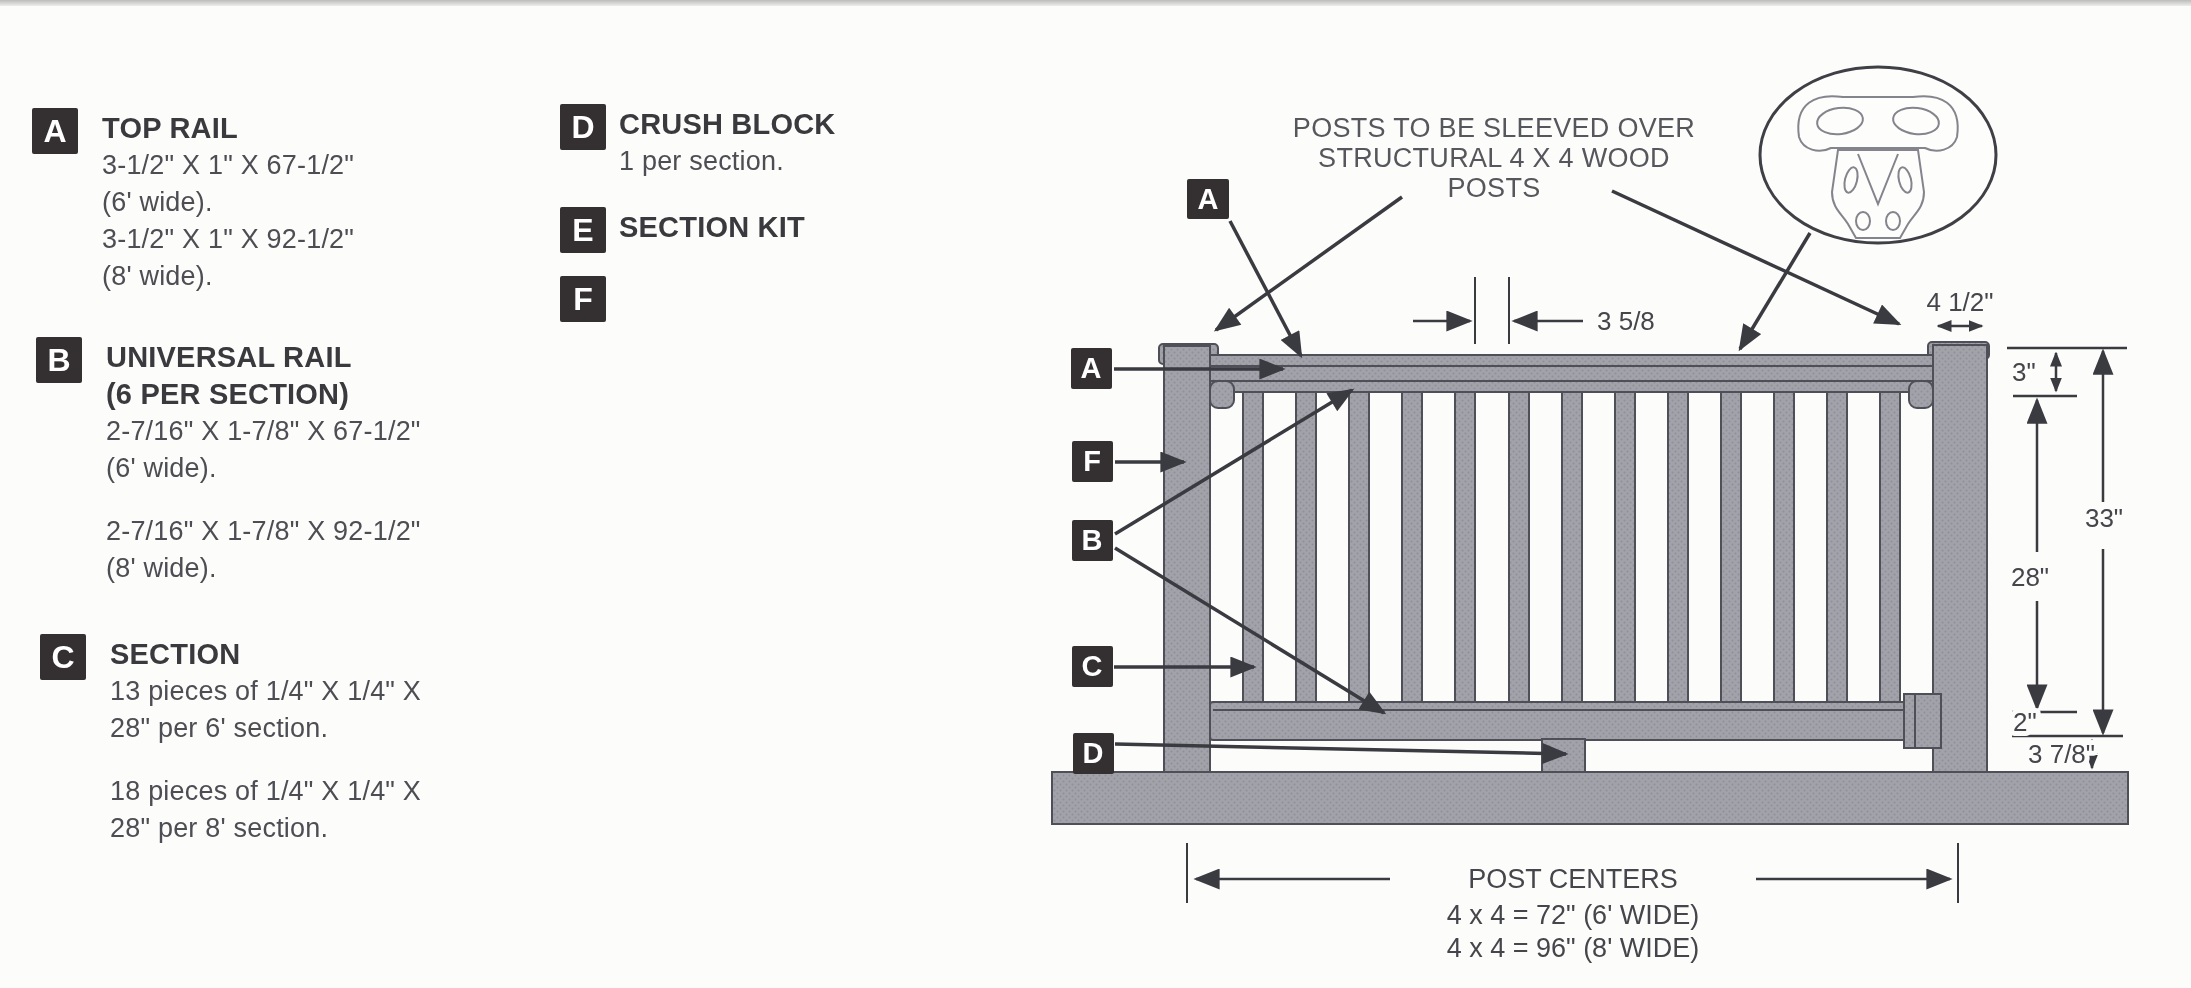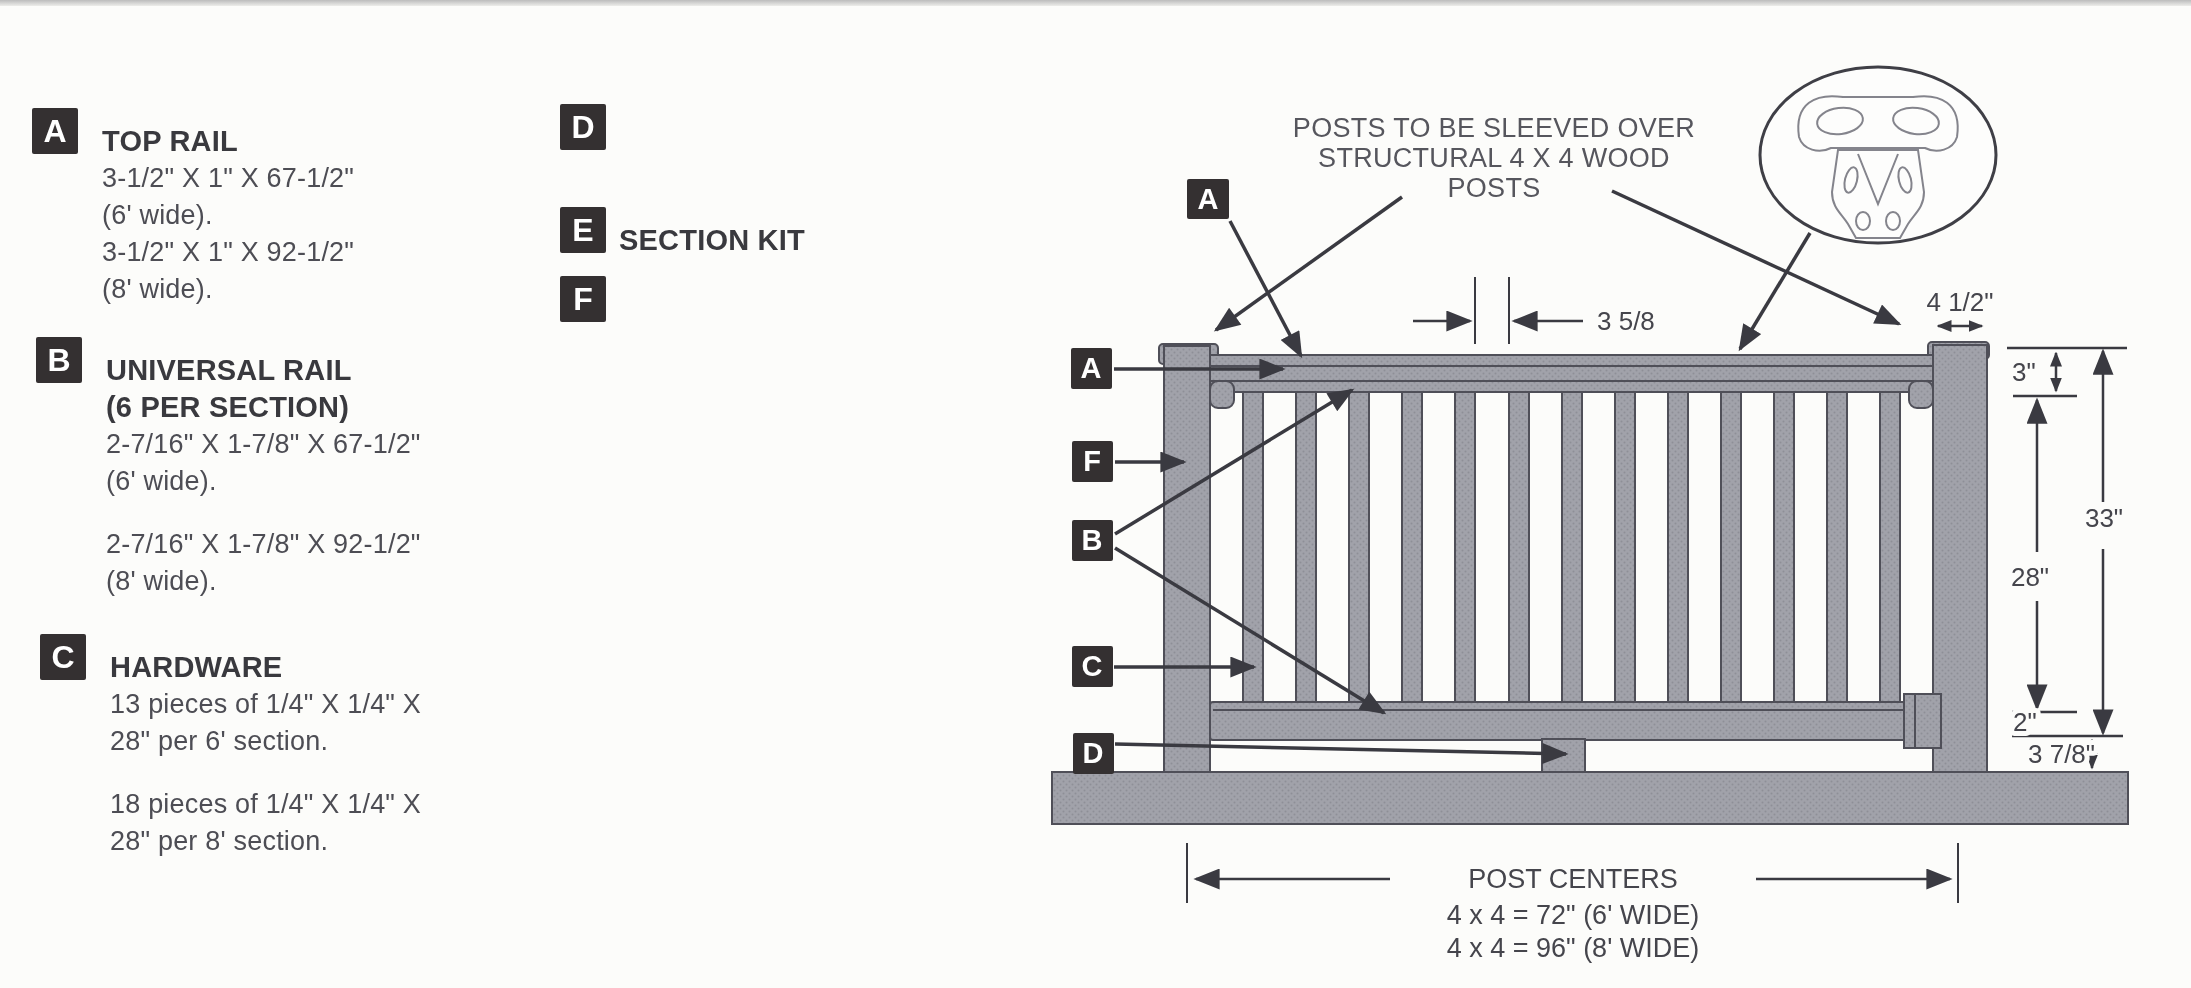--- a/index.html
+++ b/index.html
@@ -12,21 +12,21 @@
     background:linear-gradient(#bcbcbc,#ededea);}
   
   .part{position:absolute;display:flex;}
   .part.colA{gap:24px;}
   .part.colB{gap:13px;}
   .badge{
     width:46px;height:46px;flex:0 0 auto;border-radius:2px;
     color:#fff;font-weight:bold;font-size:32px;
     display:flex;align-items:center;justify-content:center;
   }
-  .ptext{padding-top:2px;margin-top:13px;}
+  .ptext{padding-top:2px;}
   .ptitle{font-size:29px;font-weight:bold;color:#39393e;line-height:37px;letter-spacing:.2px;}
   .pline{font-size:27px;color:#4d4d54;line-height:37px;letter-spacing:.2px;}
   .pline.gap{margin-top:26px;}
   
   svg{position:absolute;left:0;top:0;}
   text{font-family:"Liberation Sans",sans-serif;}
   .dim{font-size:26px;fill:#45454c;}
   .halo{paint-order:stroke;stroke:#fcfcfa;stroke-width:10px;stroke-linejoin:round;}
   .note{font-size:27px;fill:#56565d;letter-spacing:.3px;}
   .letter{font-size:29px;font-weight:bold;fill:#ffffff;}
@@ -56,30 +56,34 @@
     <div class="pline">2-7/16" X 1-7/8" X 67-1/2"</div>
     <div class="pline">(6' wide).</div>
     <div class="pline gap">2-7/16" X 1-7/8" X 92-1/2"</div>
     <div class="pline">(8' wide).</div>
   </div>
 </div>
 
 <div class="part colA" style="left:40px;top:634px">
   <div class="badge" style="background:#343031">C</div>
   <div class="ptext">
-    <div class="ptitle">HARDWARE</div>
+    <div class="ptitle">SECTION</div>
     <div class="pline">13 pieces of 1/4" X 1/4" X</div>
     <div class="pline">28" per 6' section.</div>
     <div class="pline gap">18 pieces of 1/4" X 1/4" X</div>
     <div class="pline">28" per 8' section.</div>
   </div>
 </div>
 
 <div class="part colB" style="left:560px;top:104px">
   <div class="badge" style="background:#343031">D</div>
+  <div class="ptext">
+    <div class="ptitle">CRUSH BLOCK</div>
+    <div class="pline">1 per section.</div>
+  </div>
 </div>
 
 <div class="part colB" style="left:560px;top:207px">
   <div class="badge" style="background:#343031">E</div>
   <div class="ptext">
     <div class="ptitle">SECTION KIT</div>
   </div>
 </div>
 
 <div class="part colB" style="left:560px;top:276px">

